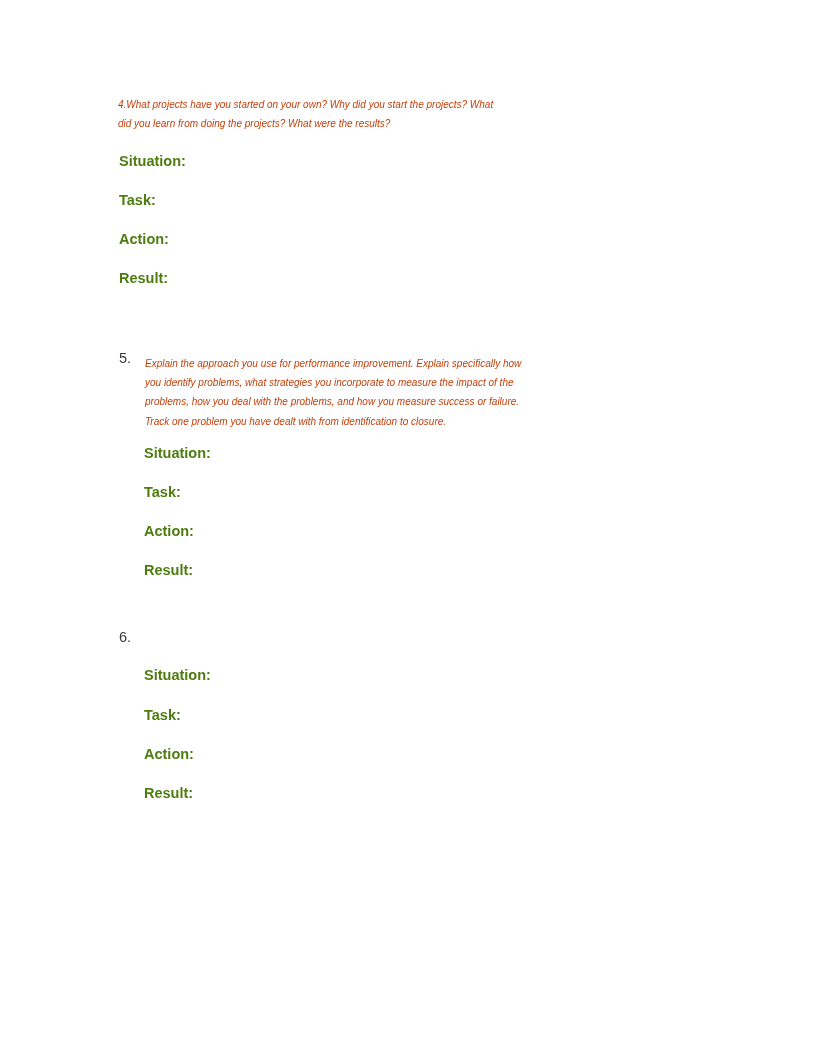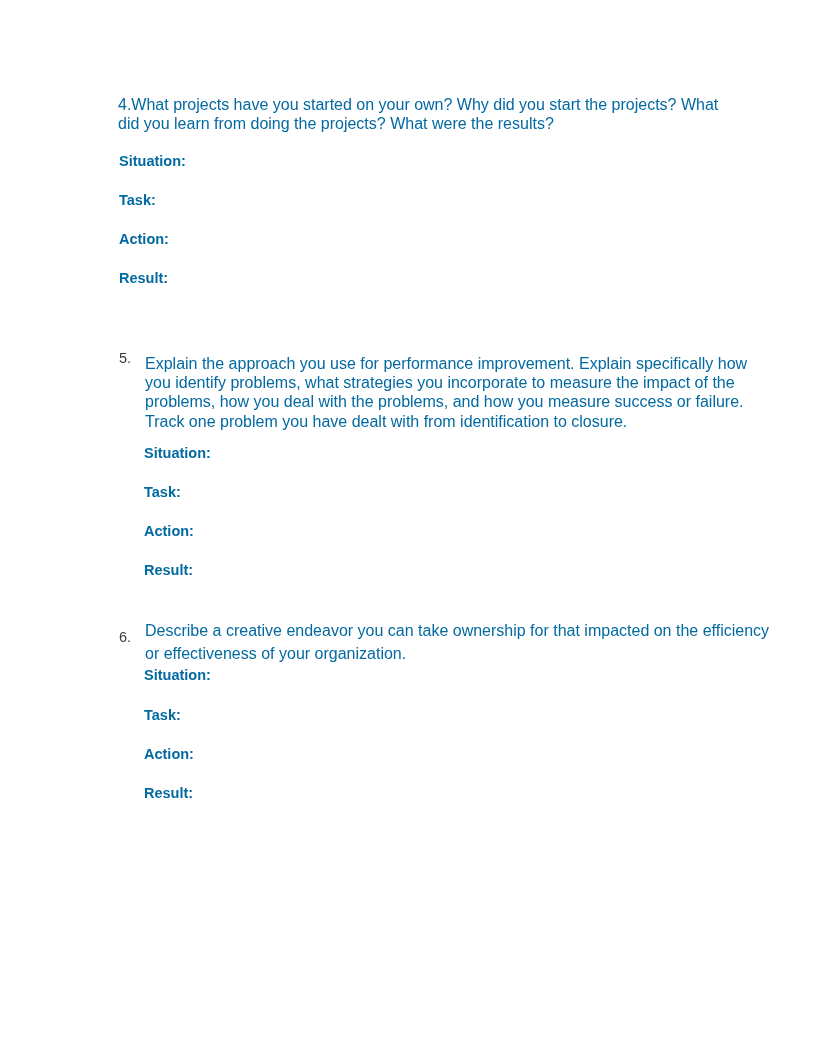--- a/index.html
+++ b/index.html
@@ -11,40 +11,41 @@
     position: relative;
     width: 816px;
     height: 1056px;
     background: #ffffff;
     font-family: "Liberation Sans", sans-serif;
     color: #3a3a3a;
     overflow: hidden;
   }
   .q-text {
     position: absolute;
-    font-size: 16px;
+    font-size: 10px;
     line-height: 19.2px;
-    color: #0369a1;
+    color: #c2410c;
     white-space: pre-line;
+    font-style: italic;
   }
   .q-number {
     position: absolute;
     font-size: 14.5px;
     line-height: 19.2px;
     color: #3a3a3a;
   }
   .q6-spacing {
     line-height: 23px;
   }
   .star-label {
     position: absolute;
     font-size: 14.5px;
     line-height: 19px;
     font-weight: 700;
-    color: #0369a1;
+    color: #4d7c0f;
   }
 </style>
 </head>
 <body>
 
 <div class="page">
 
   <div class="q-text" style="top:95px; left:118px; width:620px;">4.What projects have you started on your own? Why did you start the projects? What
 did you learn from doing the projects? What were the results?</div>
 
@@ -58,21 +59,19 @@
 you identify problems, what strategies you incorporate to measure the impact of the
 problems, how you deal with the problems, and how you measure success or failure.
 Track one problem you have dealt with from identification to closure.</div>
 
   <div class="star-label" style="top:444px; left:144px;">Situation:</div>
   <div class="star-label" style="top:483px; left:144px;">Task:</div>
   <div class="star-label" style="top:522px; left:144px;">Action:</div>
   <div class="star-label" style="top:561px; left:144px;">Result:</div>
 
   <div class="q-number" style="top:628px; left:119px;">6.</div>
-  <div class="q-text q6-spacing" style="top:619px; left:145px; width:640px;">Describe a creative endeavor you can take ownership for that impacted on the efficiency
-or effectiveness of your organization.</div>
 
   <div class="star-label" style="top:666px; left:144px;">Situation:</div>
   <div class="star-label" style="top:706px; left:144px;">Task:</div>
   <div class="star-label" style="top:745px; left:144px;">Action:</div>
   <div class="star-label" style="top:784px; left:144px;">Result:</div>
 
 </div>
 
 </body></html>

